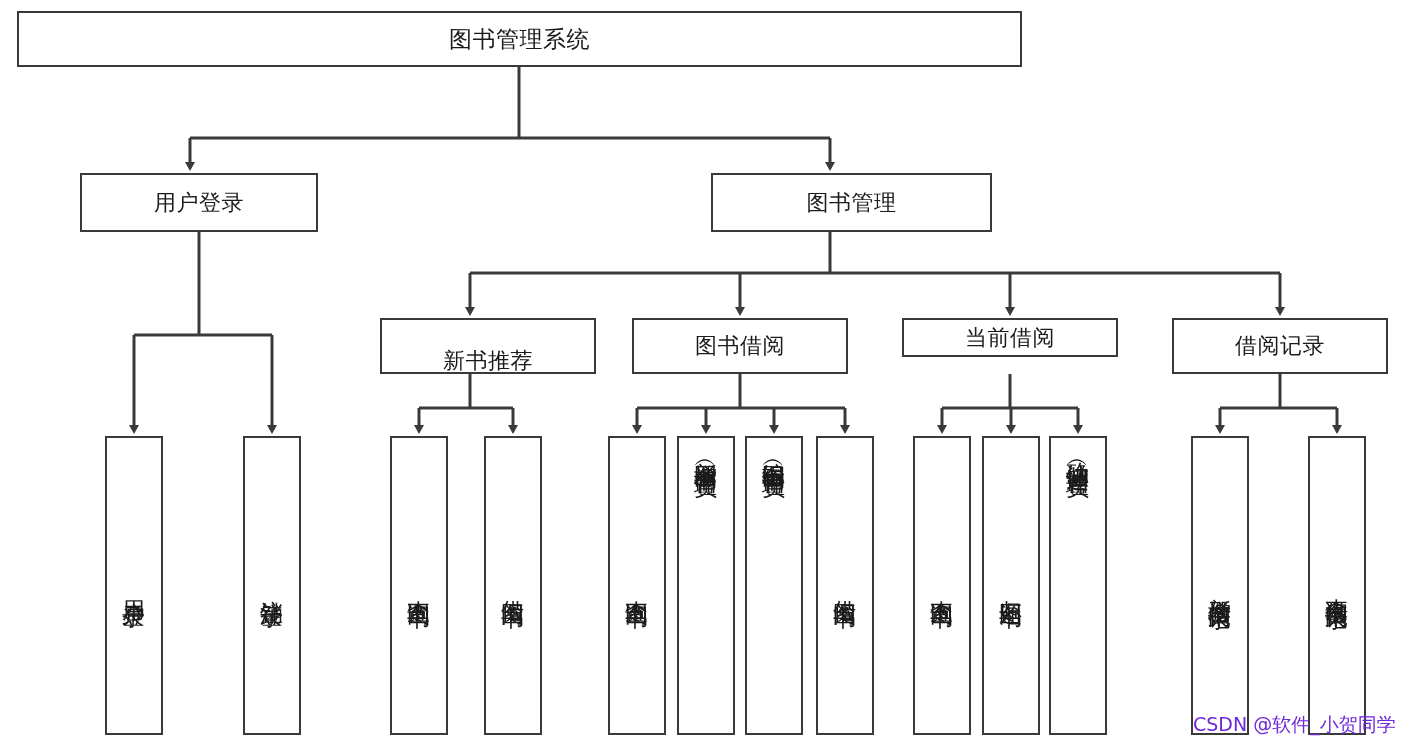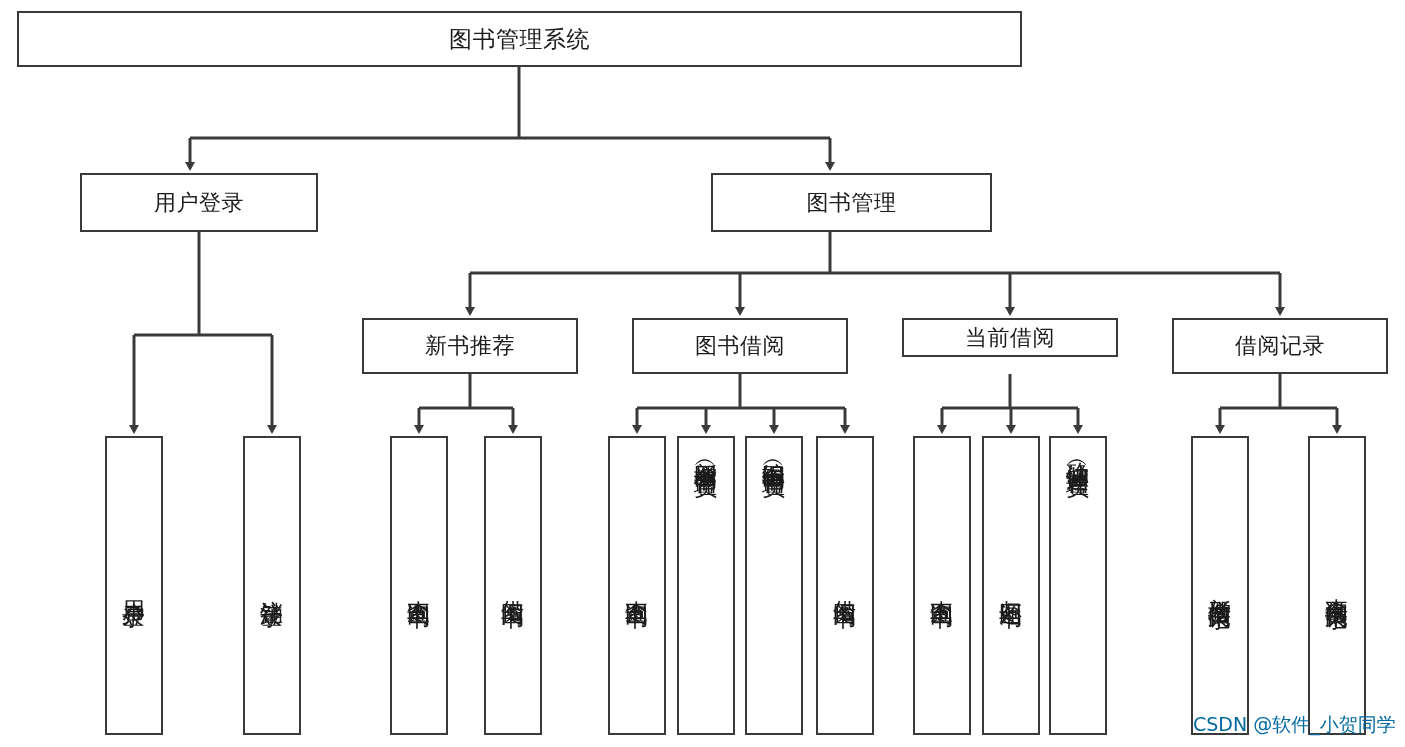--- a/index.html
+++ b/index.html
@@ -63,21 +63,21 @@
   }
   .node.vert.centered {
     align-items: center;
     padding-top: 0;
   }
   .watermark {
     position: absolute;
     left: 1193px;
     top: 712px;
     font-size: 19px;
-    color: #0369a1;
+    color: #6d28d9;
     white-space: nowrap;
     z-index: 5;
     font-family: "DejaVu Sans", "Liberation Sans", sans-serif;
   }
 </style>
 </head>
 <body>
 
 <div id="canvas">
 
@@ -137,21 +137,21 @@
   </div>
 
   <div class="node horiz" style="left:80px; top:173px; width:238px; height:59px;">
     <span class="lbl">用户登录</span>
   </div>
 
   <div class="node horiz" style="left:711px; top:173px; width:281px; height:59px;">
     <span class="lbl">图书管理</span>
   </div>
 
-  <div class="node horiz" style="left:362px; top:318px; width:216px; height:56px;">
+  <div class="node horiz" style="left:380px; top:318px; width:216px; height:56px;align-items:flex-end;">
     <span class="lbl">新书推荐</span>
   </div>
 
   <div class="node horiz" style="left:632px; top:318px; width:216px; height:56px;">
     <span class="lbl">图书借阅</span>
   </div>
 
   <div class="node horiz" style="left:902px; top:318px; width:216px; height:39px;">
     <span class="lbl">当前借阅</span>
   </div>

